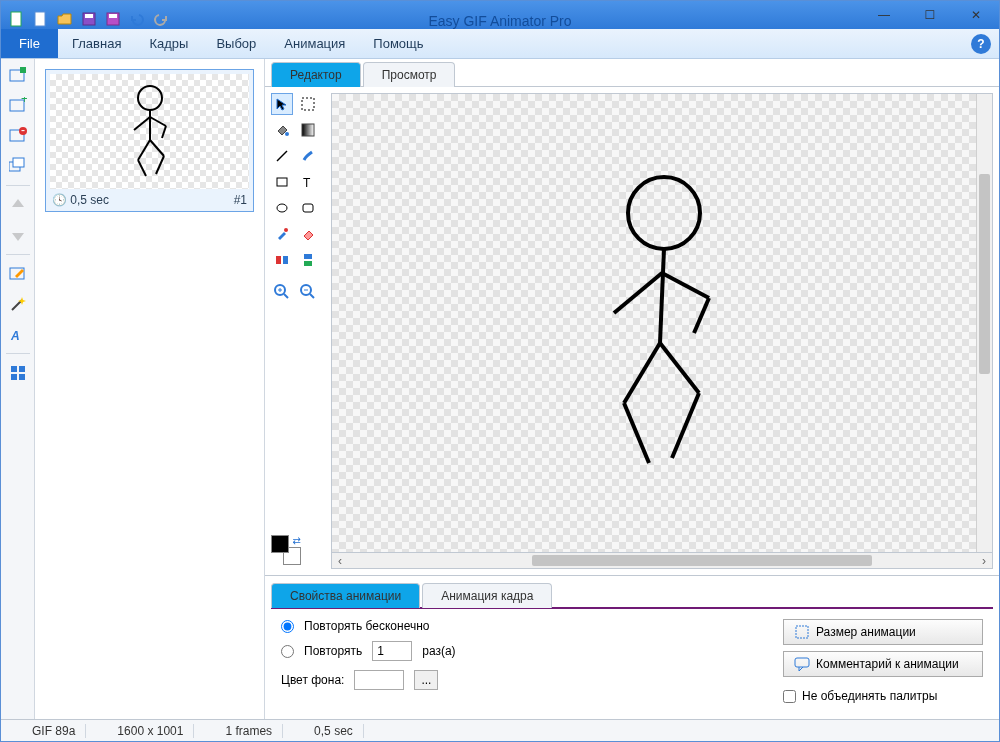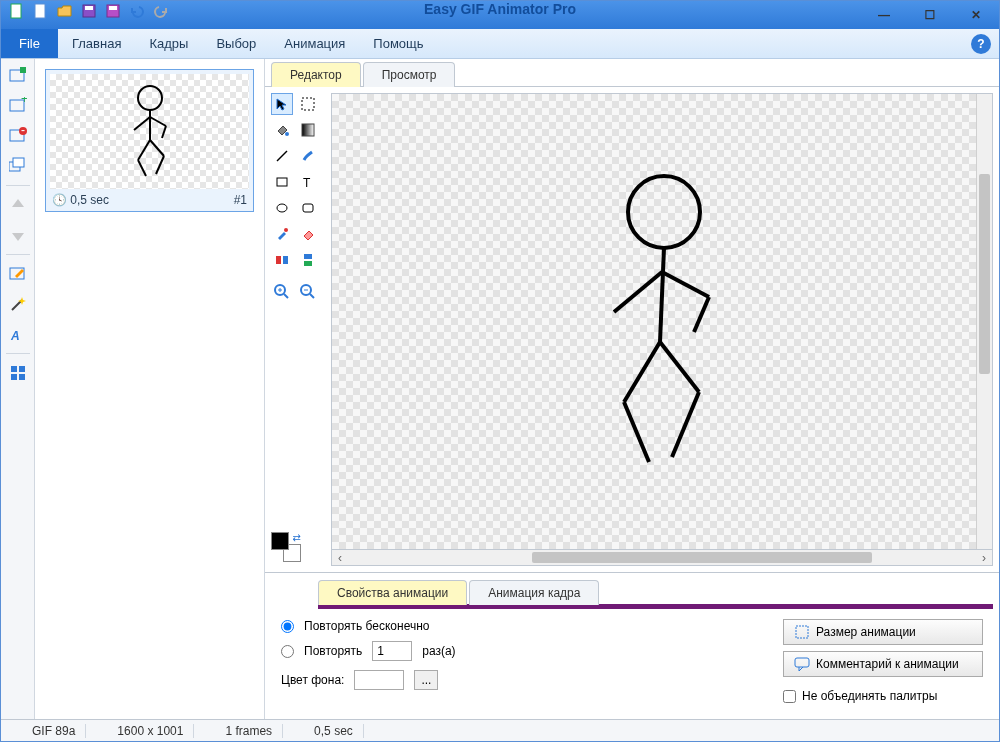--- a/index.html
+++ b/index.html
@@ -1,58 +1,58 @@
 <!DOCTYPE html>
 <html><head>
 <meta charset="utf-8">
 <style>
 * { box-sizing: border-box; margin: 0; padding: 0; font-family: "Segoe UI", Tahoma, sans-serif; font-size: 12px; }
 body { background: #fff; width: 1000px; height: 742px; overflow: hidden; display: flex; flex-direction: column; border: 1px solid #5a8fd6; }
-.titlebar { height: 28px; background: linear-gradient(to bottom, #4b93e8, #2f7ad8); display: flex; align-items: flex-start; color: #fff; position: relative; font-weight: bold; }
+.titlebar { height: 28px; background: linear-gradient(to bottom, #4b93e8, #2f7ad8); display: flex; align-items: flex-end; color: #fff; position: relative; }
 .qat { display: flex; gap: 4px; padding-left: 6px; }
 .qat-btn { width: 20px; height: 20px; display: flex; align-items: center; justify-content: center; cursor: pointer; }
 .app-title { position: absolute; left: 50%; transform: translateX(-50%); color: #124d9b; font-size: 14px; }
 .win-controls { margin-left: auto; display: flex; }
 .win-btn { width: 46px; height: 28px; display: flex; align-items: center; justify-content: center; cursor: pointer; color: #333; }
 .menubar { height: 30px; background: linear-gradient(to bottom, #eaf3fd, #d6e8fb); border-bottom: 1px solid #b7cde6; display: flex; align-items: stretch; }
 .menu-file { background: #1f6dd0; color: #fff; padding: 0 18px; display: flex; align-items: center; font-size: 13px; cursor: pointer; }
 .menu-item { padding: 0 14px; display: flex; align-items: center; color: #1f3b5a; cursor: pointer; font-size: 13px; }
 .help-icon { margin-left: auto; margin-right: 8px; width: 20px; height: 20px; border-radius: 50%; background: #2f7ad8; color: #fff; display: flex; align-items: center; justify-content: center; align-self: center; cursor: pointer; font-weight: bold; }
 .body-area { flex: 1; display: flex; min-height: 0; }
 .left-toolbar { width: 34px; background: #f4f6f9; border-right: 1px solid #d0d7e0; display: flex; flex-direction: column; align-items: center; padding-top: 6px; gap: 8px; }
 .lt-btn { width: 24px; height: 22px; display: flex; align-items: center; justify-content: center; cursor: pointer; }
 .lt-sep { width: 24px; height: 1px; background: #d0d7e0; }
 .frames-panel { width: 230px; background: #fff; border-right: 1px solid #d0d7e0; padding: 10px; }
 .frame-thumb { border: 1px solid #6ba4e6; background: #eaf3fd; padding: 4px; }
 .thumb-canvas { height: 115px; background: repeating-conic-gradient(#e6e6e6 0% 25%, #fff 0% 50%) 0 0 / 12px 12px; display: flex; align-items: center; justify-content: center; position: relative; }
 .thumb-footer { display: flex; justify-content: space-between; padding: 4px 2px 0 2px; color: #2a3f55; }
 .main-panel { flex: 1; display: flex; flex-direction: column; background: #fff; min-width: 0; }
 .tabs { height: 28px; display: flex; align-items: flex-end; padding-left: 6px; border-bottom: 1px solid #c0c8d2; gap: 0; }
 .tab { padding: 5px 18px; border: 1px solid #c0c8d2; border-bottom: none; border-radius: 4px 4px 0 0; background: #f1f4f8; margin-right: 2px; cursor: pointer; color: #333; position: relative; top: 1px; }
-.tab.active { background: #fef9c3; }
+.tab.active { background: #0ea5e9; }
 .editor-body { flex: 1; display: flex; min-height: 0; padding: 6px; }
 .tool-palette { width: 54px; display: flex; flex-direction: column; gap: 4px; }
 .tool-row { display: flex; gap: 4px; }
 .tool-btn { width: 22px; height: 22px; border: 1px solid transparent; display: flex; align-items: center; justify-content: center; cursor: pointer; }
 .tool-btn.active { border: 1px solid #6ba4e6; background: #d9ecff; }
 .canvas-wrap { flex: 1; display: flex; flex-direction: column; margin-left: 6px; min-width: 0; }
 .canvas-scroll { flex: 1; border: 1px solid #c0c8d2; position: relative; overflow: hidden; }
 .canvas { position: absolute; inset: 0 16px 0 0; background: repeating-conic-gradient(#e2e2e2 0% 25%, #f7f7f7 0% 50%) 0 0 / 14px 14px; display: flex; align-items: center; justify-content: center; }
 .vscroll { position: absolute; right: 0; top: 0; bottom: 0; width: 16px; background: #f0f0f0; border-left: 1px solid #d0d0d0; display: flex; flex-direction: column; }
 .vscroll-thumb { position: absolute; right: 2px; left: 2px; top: 80px; height: 200px; background: #c4c4c4; border-radius: 2px; }
 .hscroll { height: 16px; background: #f0f0f0; border: 1px solid #c0c8d2; border-top: none; display: flex; align-items: center; position: relative; }
 .hscroll-thumb { position: absolute; left: 200px; right: 120px; top: 2px; bottom: 2px; background: #c4c4c4; border-radius: 2px; }
 .hscroll-arrow { width: 16px; text-align: center; color: #666; cursor: pointer; }
 .color-swatch-area { width: 54px; padding: 4px 0; }
 .swatch-pair { position: relative; width: 30px; height: 30px; }
 .swatch-fg { position: absolute; width: 18px; height: 18px; background: #000; border: 1px solid #888; top: 0; left: 0; }
 .swatch-bg { position: absolute; width: 18px; height: 18px; background: #fff; border: 1px solid #888; bottom: 0; right: 0; }
 .swap-arrow { position: absolute; top: 0; right: 0; font-size: 10px; color: #1f6dd0; cursor: pointer; }
 .props-panel { border-top: 1px solid #c0c8d2; padding: 6px; }
-.props-tabs { display: flex; border-bottom: 5px solid #701a75; margin-left: 47px; }
+.props-tabs { display: flex; border-bottom: 2px solid #701a75; }
 .props-body { padding: 10px; display: flex; justify-content: space-between; }
 .radio-row { display: flex; align-items: center; gap: 10px; margin-bottom: 8px; }
 .radio-row input[type=radio] { margin: 0; }
 .spinner { width: 40px; height: 20px; border: 1px solid #aaa; display: inline-flex; align-items: center; padding: 0 4px; }
 .color-field { width: 50px; height: 20px; border: 1px solid #aaa; display: inline-block; }
 .btn-browse { width: 24px; height: 20px; border: 1px solid #aaa; background: #f0f0f0; cursor: pointer; }
 .right-btns { display: flex; flex-direction: column; gap: 6px; }
 .prop-btn { border: 1px solid #aaa; background: linear-gradient(#fdfdfd,#e8e8e8); padding: 4px 10px; display: flex; align-items: center; gap: 6px; cursor: pointer; width: 200px; }
 .checkbox-row { display: flex; align-items: center; gap: 6px; margin-top: 6px; }
 .statusbar { height: 22px; border-top: 1px solid #c0c8d2; background: #f4f6f9; display: flex; align-items: center; }

